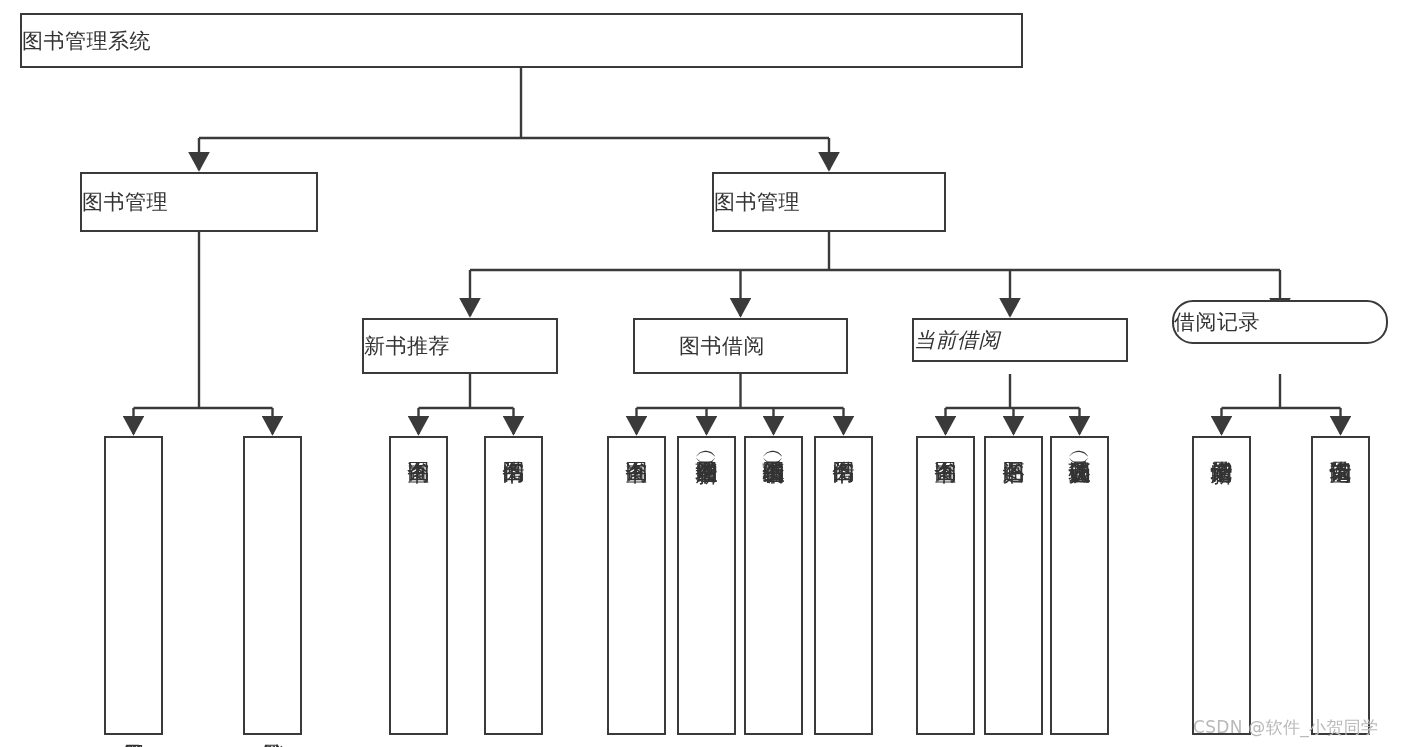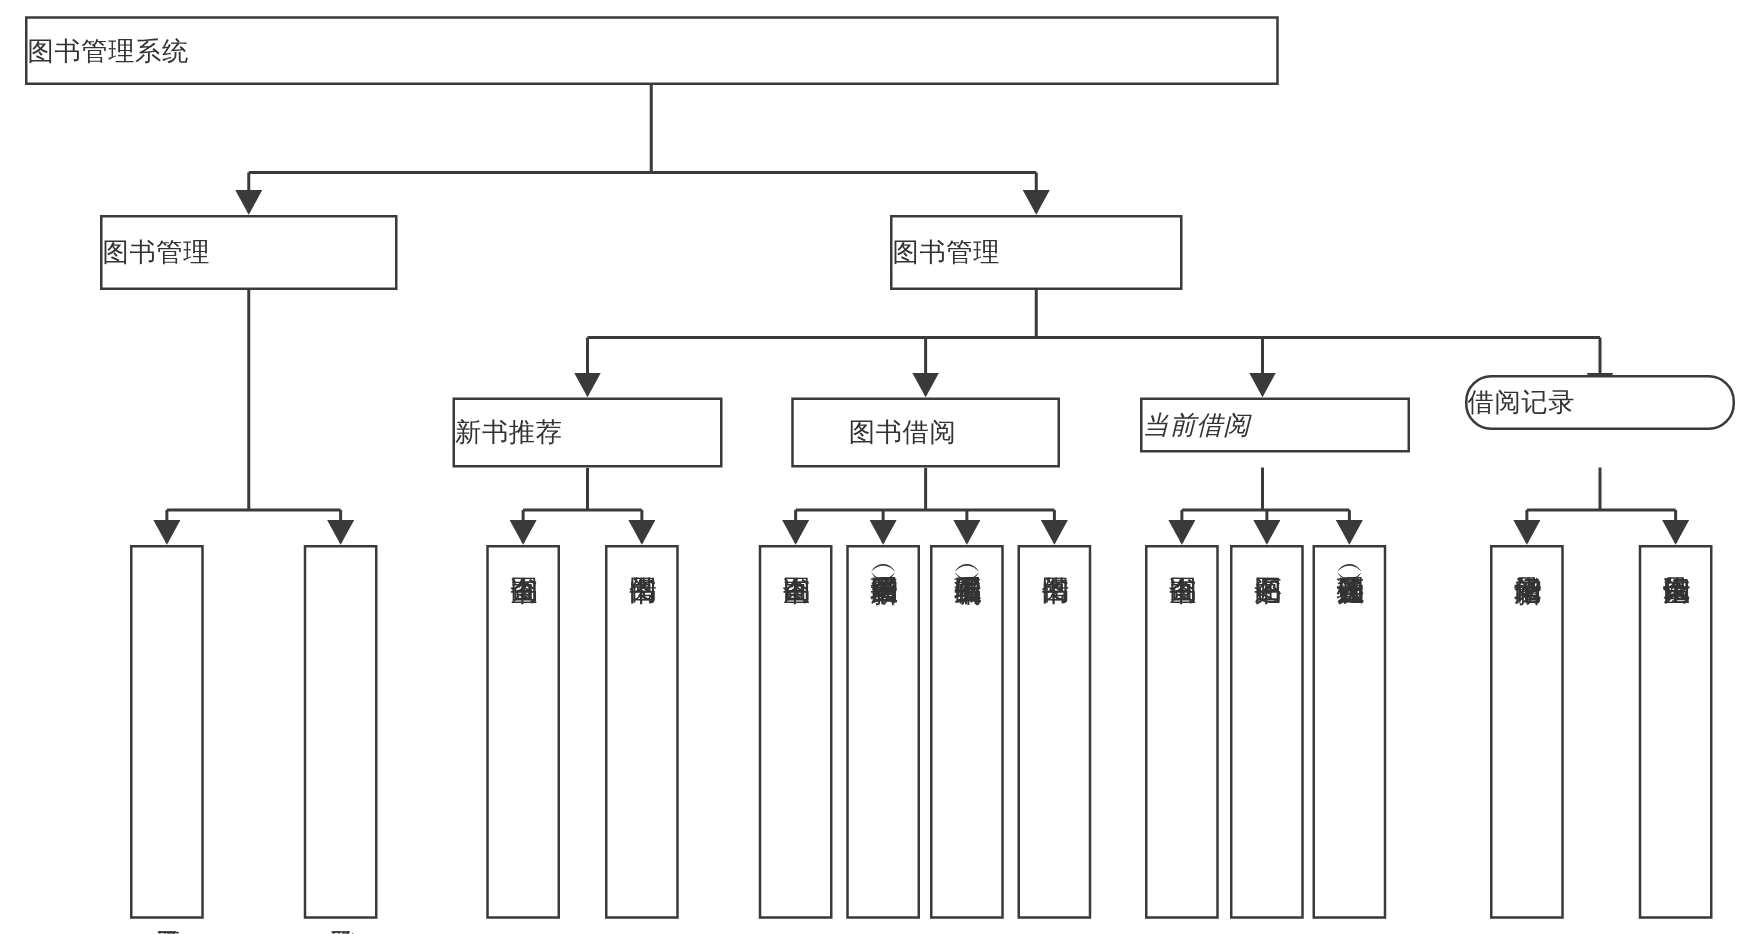--- a/index.html
+++ b/index.html
@@ -116,21 +116,21 @@
   <div id="nodes-layer">
       <div class="node horiz" style="left: 20px; top: 13px; width: 1003px; height: 55px;">
         <span>图书管理系统</span>
       </div>
       <div class="node horiz" style="left: 80px; top: 172px; width: 238px; height: 60px;">
         <span>图书管理</span>
       </div>
       <div class="node horiz" style="left: 712px; top: 172px; width: 234px; height: 60px;">
         <span>图书管理</span>
       </div>
-      <div class="node horiz" style="left: 362px; top: 318px; width: 216px; height: 56px;">
+      <div class="node horiz" style="left: 362px; top: 318px; width: 196px; height: 56px;">
         <span>新书推荐</span>
       </div>
       <div class="node horiz" style="left: 633px; top: 318px; width: 215px; height: 56px; padding-left: 44px;">
         <span>图书借阅</span>
       </div>
       <div class="node horiz" style="left: 912px; top: 318px; width: 216px; height: 44px; font-style: italic;">
         <span>当前借阅</span>
       </div>
       <div class="node horiz" style="left: 1172px; top: 300px; width: 216px; height: 44px; border-radius: 21px;">
         <span>借阅记录</span>
@@ -169,14 +169,15 @@
         <span class="vtext">确认归还（管理员）</span>
       </div>
       <div class="node vert" style="left: 1192px; top: 436px; width: 59px; height: 299px;">
         <span class="vtext">新增借阅记录</span>
       </div>
       <div class="node vert" style="left: 1311px; top: 436px; width: 59px; height: 299px;">
         <span class="vtext">查询借阅记录</span>
       </div>
     </div>
 
+  <div class="watermark" style="left: 1193px; top: 716px;">CSDN @软件_小贺同学</div>
 
 </div>
 
 </body></html>

